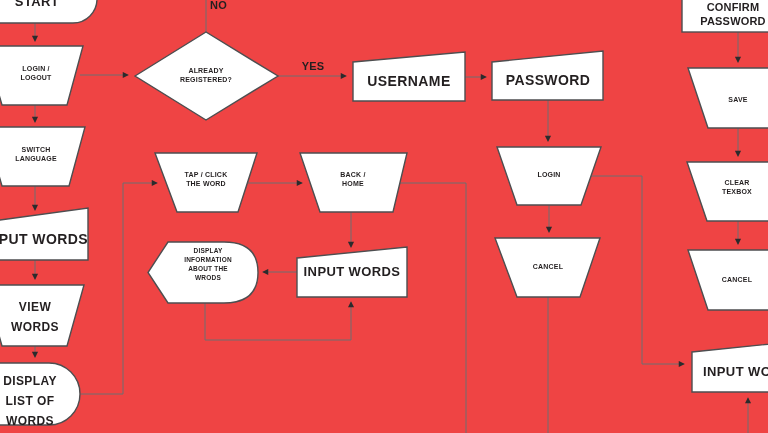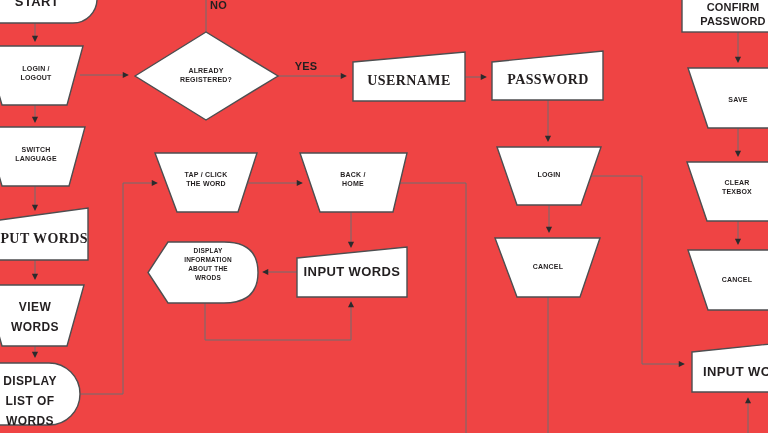--- a/index.html
+++ b/index.html
@@ -10,21 +10,21 @@
   #diagram-svg{position:absolute;left:0;top:0;}
   .label{
     position:absolute;color:#231f20;font-weight:700;text-align:center;
     white-space:pre-line;pointer-events:none;
   }
   .fs65{font-size:6.5px;line-height:9px;letter-spacing:.2px;}
   .fs7{font-size:7px;line-height:9px;letter-spacing:.2px;}
   .fs11{font-size:11px;line-height:14px;letter-spacing:.2px;}
   .fs12{font-size:12px;line-height:20px;letter-spacing:.4px;}
   .fs13{font-size:13px;line-height:15px;letter-spacing:.4px;}
-  .fs14{font-size:14px;line-height:16px;letter-spacing:.4px;font-family:Liberation Serif, serif;}
+  .fs14{font-size:14px;line-height:16px;letter-spacing:.4px;}
   .left{text-align:left;}
 </style>
 </head>
 <body>
 
 <div id="stage">
 
   <svg id="diagram-svg" width="768" height="433" viewBox="0 0 768 433">
     <defs>
       <marker id="arrow" viewBox="0 0 8 8" refX="6.5" refY="4" markerWidth="7" markerHeight="7" orient="auto-start-reverse">
@@ -89,21 +89,21 @@
 LANGUAGE</div>
   <div class="label fs14" style="left:-24px;top:231px;width:120px;">INPUT WORDS</div>
   <div class="label fs12" style="left:-16px;top:297px;width:102px;">VIEW
 WORDS</div>
   <div class="label fs12" style="left:-20px;top:371px;width:100px;">DISPLAY
 LIST OF
 WORDS</div>
   <div class="label fs7" style="left:156px;top:66px;width:100px;">ALREADY
 REGISTERED?</div>
   <div class="label fs11 left" style="left:210px;top:-2px;width:36px;">NO</div>
-  <div class="label fs11" style="left:288px;top:59px;width:36px;">YES</div>
+  <div class="label fs11" style="left:295px;top:59px;width:36px;">YES</div>
   <div class="label fs14" style="left:354px;top:73px;width:110px;">USERNAME</div>
   <div class="label fs14" style="left:493px;top:72px;width:110px;">PASSWORD</div>
   <div class="label fs7" style="left:499px;top:170px;width:100px;">LOGIN</div>
   <div class="label fs7" style="left:498px;top:262px;width:100px;">CANCEL</div>
   <div class="label fs7" style="left:156px;top:170px;width:100px;">TAP / CLICK
 THE WORD</div>
   <div class="label fs7" style="left:303px;top:170px;width:100px;">BACK /
 HOME</div>
   <div class="label fs65" style="left:158px;top:246px;width:100px;">DISPLAY
 INFORMATION

